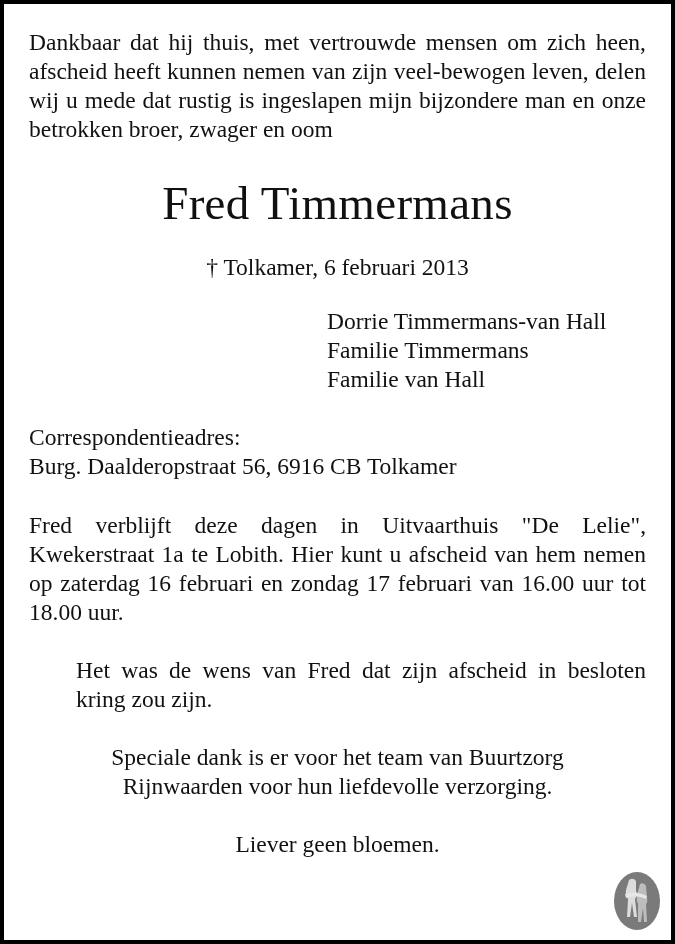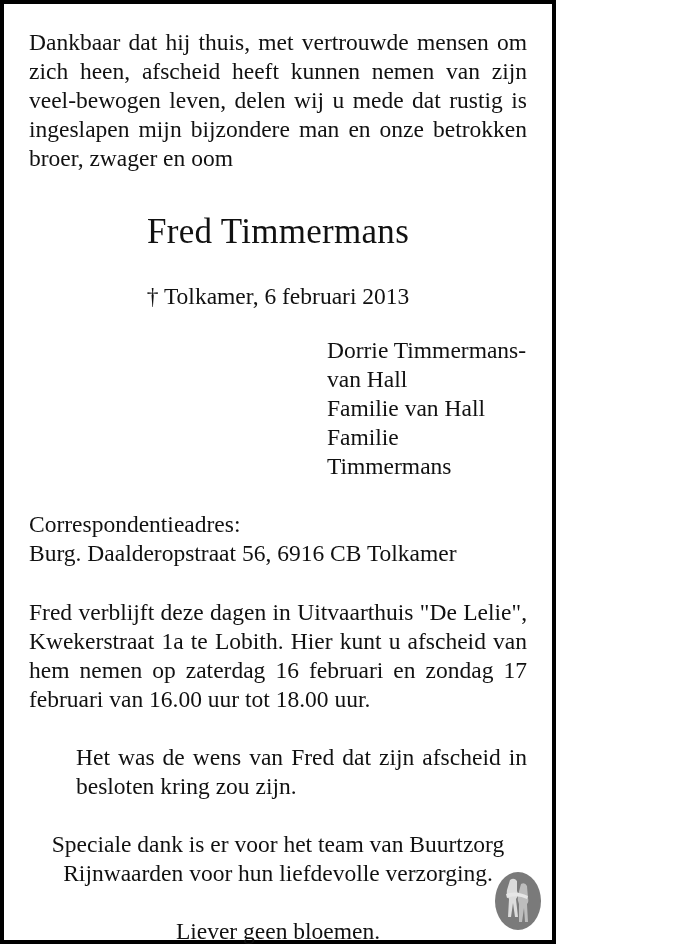--- a/index.html
+++ b/index.html
@@ -1,39 +1,39 @@
 <!DOCTYPE html>
 <html><head>
   <meta charset="utf-8">
   <style>
     html, body { margin: 0; padding: 0; background: #ffffff; }
     body { width: 675px; height: 944px; overflow: hidden; }
     .card {
       position: relative;
       box-sizing: border-box;
-      width: 556px;
+      width: 675px;
       height: 944px;
       border: 4px solid #000000;
       background: #ffffff;
       color: #111111;
       font-family: "Liberation Serif", "DejaVu Serif", serif;
       font-size: 23.5px;
       line-height: 29px;
       padding: 24px 25px 0 25px;
     }
     .para {
       margin: 0;
       text-align: justify;
       text-align-last: left;
     }
     .intro { margin-top: 0; }
     .name {
       margin: 33px 0 0 0;
       text-align: center;
-      font-size: 35px;
+      font-size: 47px;
       line-height: 52px;
       letter-spacing: 0.3px;
     }
     .dates {
       margin-top: 24px;
       text-align: center;
     }
     .dates .line { display: block; }
     .family {
       margin-top: 25px;
@@ -72,22 +72,22 @@
 
   <div class="dates">
     <span class="line">
       <span>†</span>
       <span>Tolkamer, 6 februari 2013</span>
     </span>
   </div>
 
   <div class="family">
     <span class="line">Dorrie Timmermans-van Hall</span>
+    <span class="line">Familie Timmermans</span>
     <span class="line">Familie van Hall</span>
-    <span class="line">Familie Timmermans</span>
   </div>
 
   <div class="address">
     <span class="line">Correspondentieadres:</span>
     <span class="line">Burg. Daalderopstraat 56, 6916 CB Tolkamer</span>
   </div>
 
   <p class="para visit">Fred verblijft deze dagen in Uitvaarthuis "De Lelie", Kwekerstraat 1a te Lobith. Hier kunt u afscheid van hem nemen op zaterdag 16 februari en zondag 17 februari van 16.00 uur tot 18.00 uur.</p>
 
   <p class="para wish">Het was de wens van Fred dat zijn afscheid in besloten kring zou zijn.</p>

